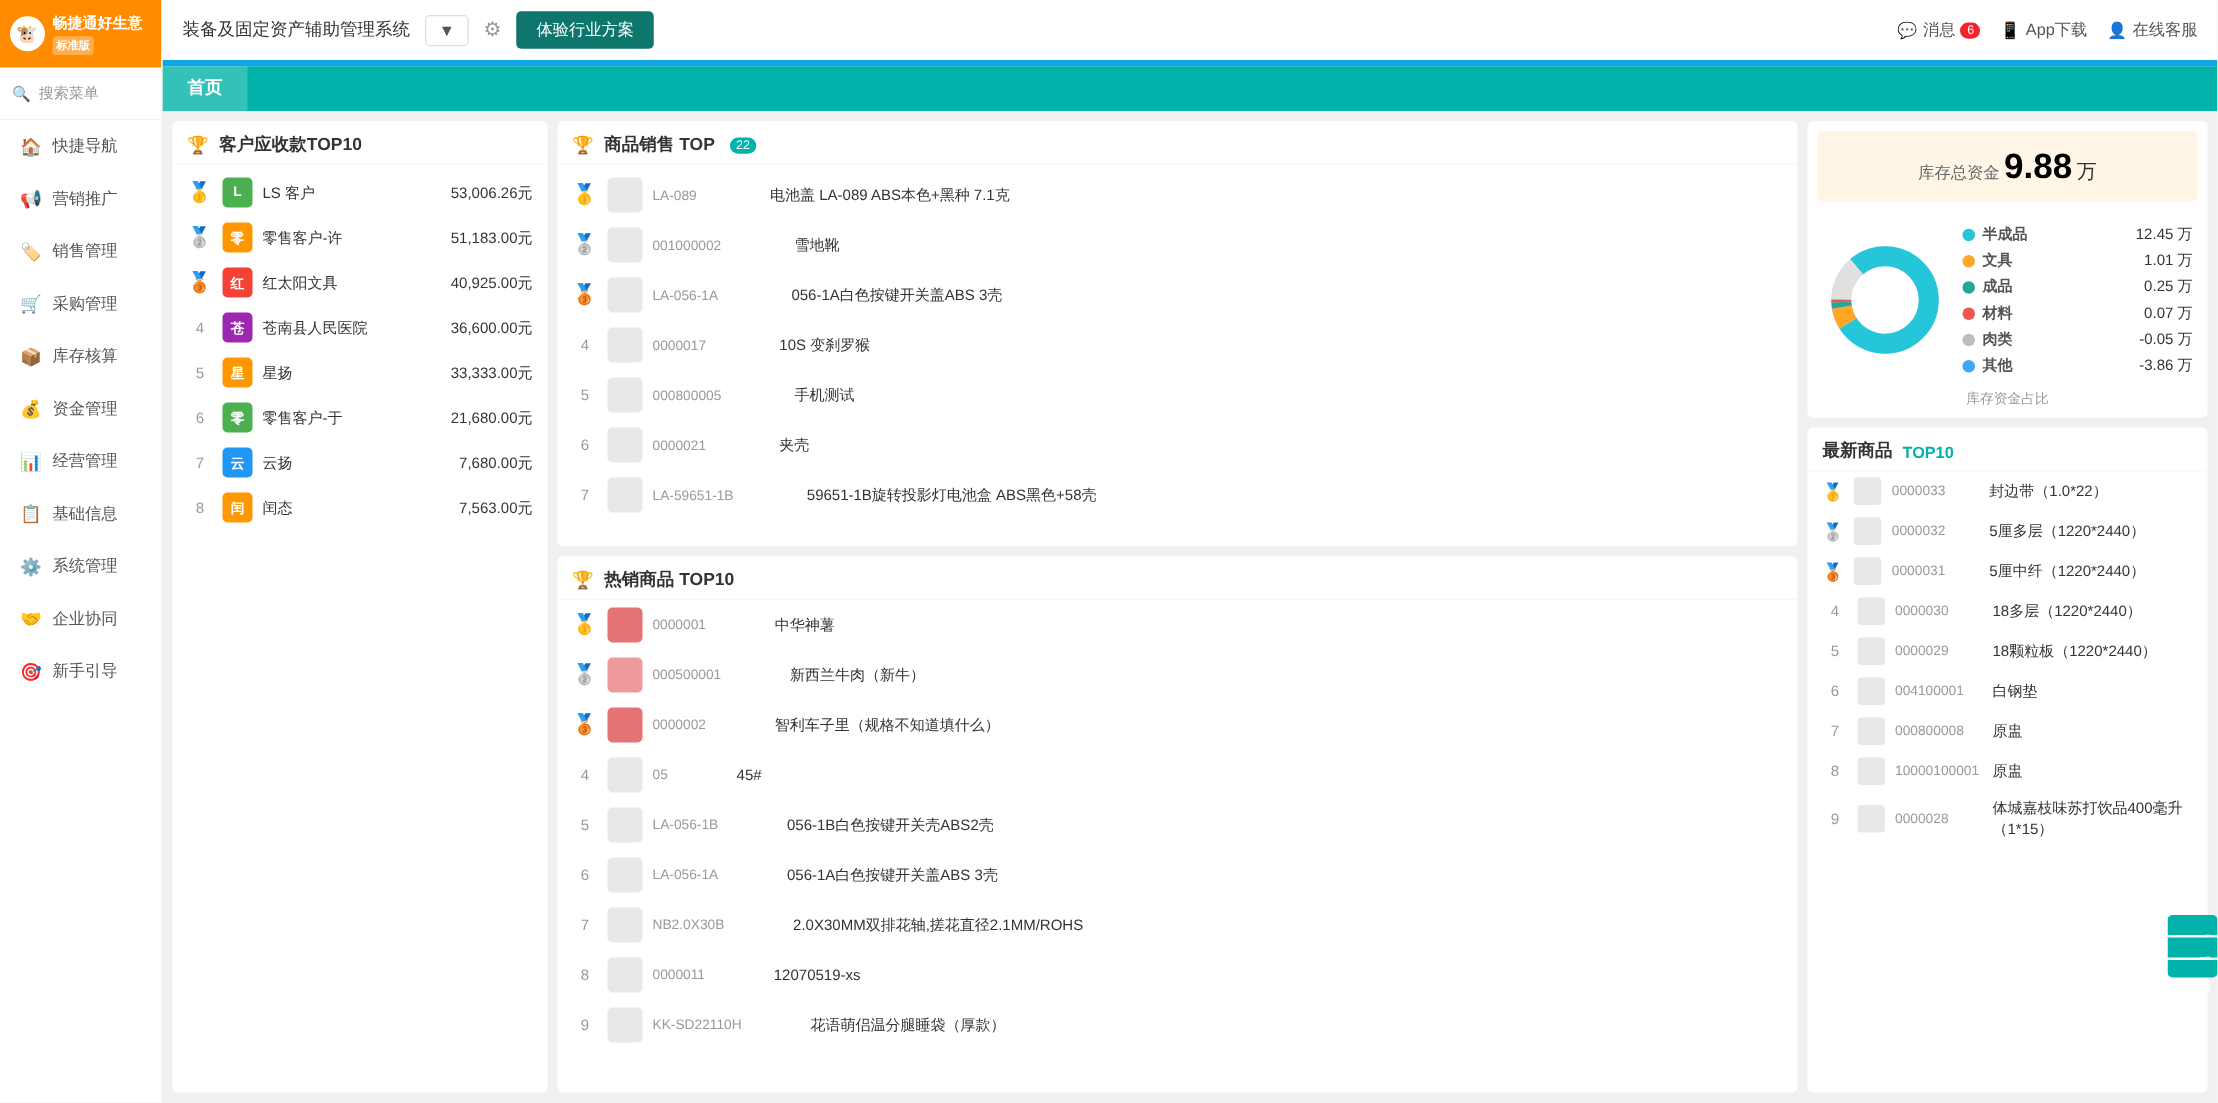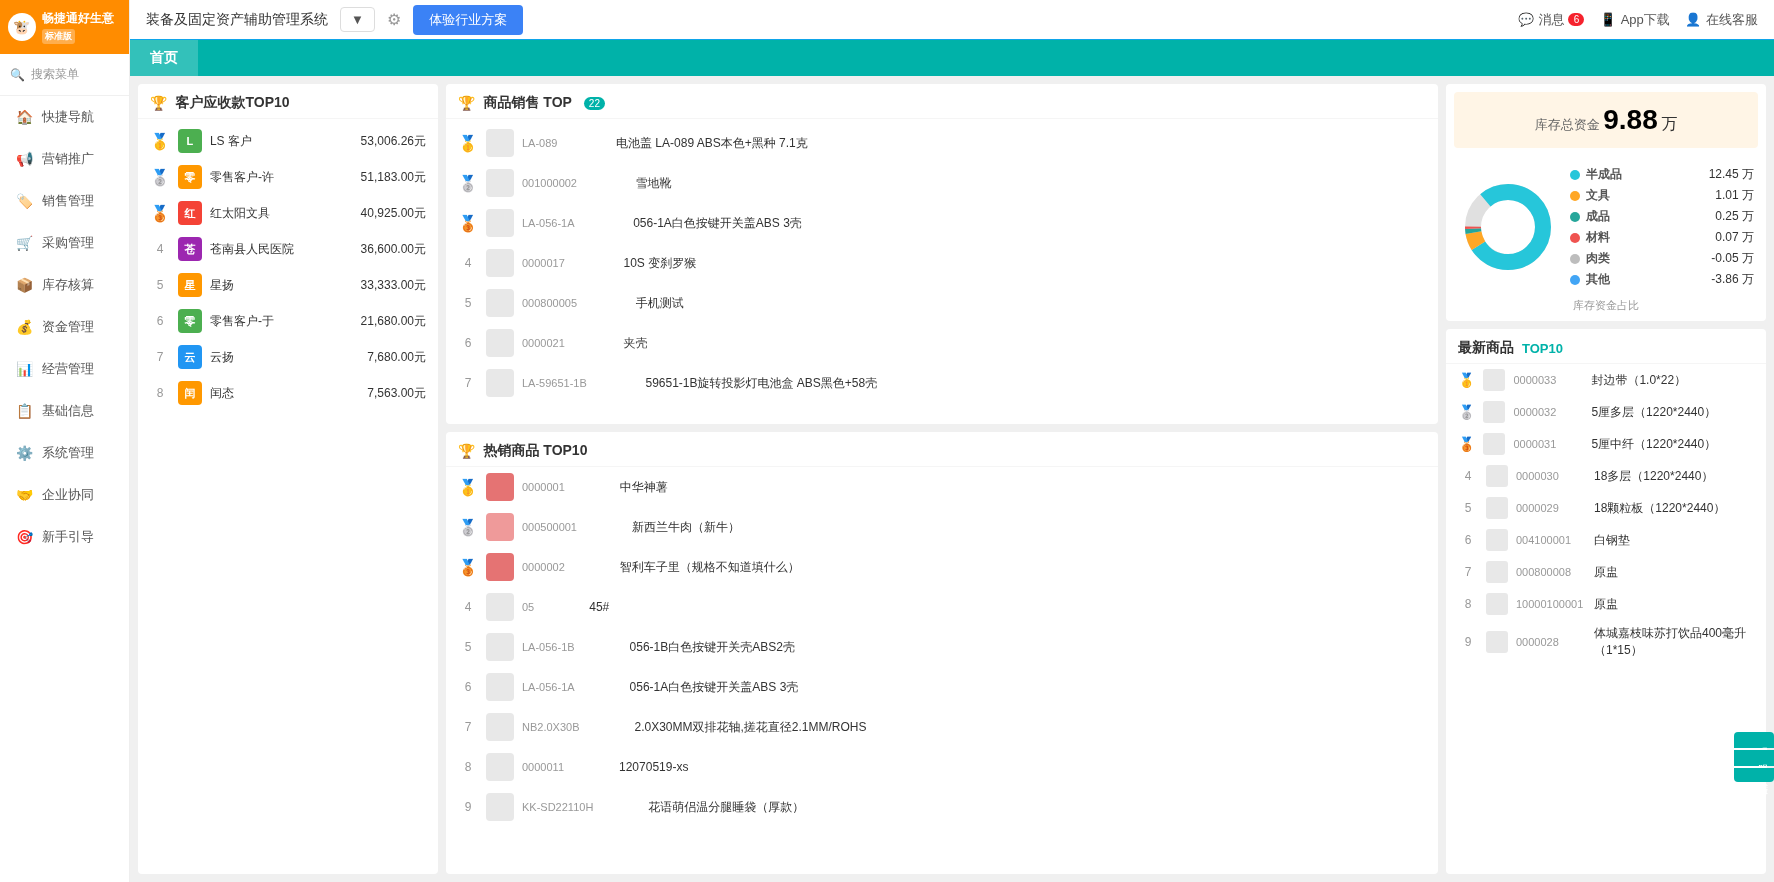--- a/index.html
+++ b/index.html
@@ -74,44 +74,44 @@
     .main-container {
       flex: 1;
       display: flex;
       flex-direction: column;
       overflow: hidden;
     }
     .header {
       display: flex;
       align-items: center;
       background: #fff;
-      border-bottom: 1px solid #0ea5e9;
+      border-bottom: 5px solid #0ea5e9;
       padding: 0 16px;
-      height: 40px;
+      height: 53px;
       gap: 12px;
     }
     .header-title {
       font-size: 14px;
       color: #333;
       flex: 0 0 auto;
     }
     .header-dropdown-btn {
       border: 1px solid #ddd;
       background: #fff;
       padding: 4px 10px;
       border-radius: 4px;
       display: flex; align-items: center; gap: 4px;
       cursor: pointer;
       font-size: 13px; color: #555;
     }
     .header-gear {
       color: #999; font-size: 16px; cursor: pointer;
     }
     .header-try-btn {
-      background: #3b82f6;
+      background: #0f766e;
       color: #fff;
       border: none;
       padding: 6px 16px;
       border-radius: 4px;
       cursor: pointer;
       font-size: 13px;
     }
     .header-right {
       margin-left: auto;
       display: flex;

